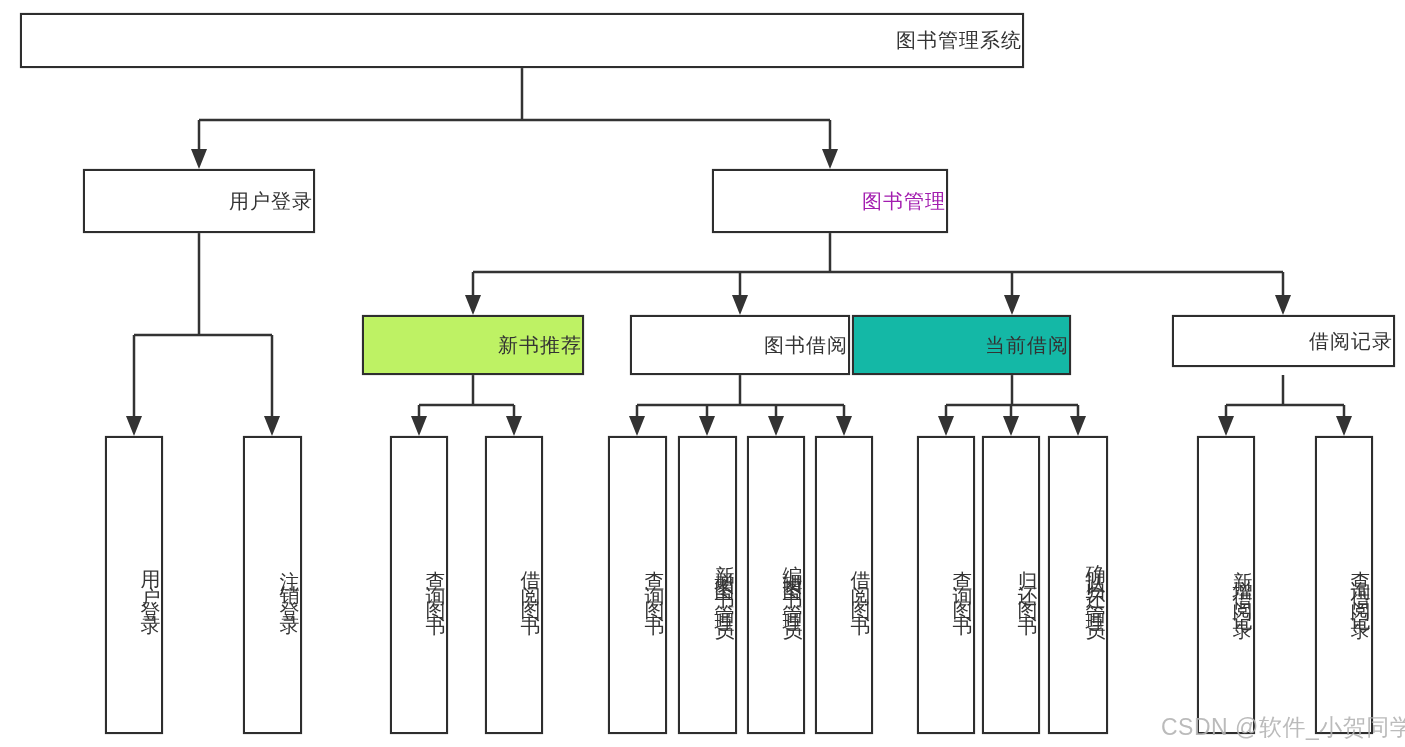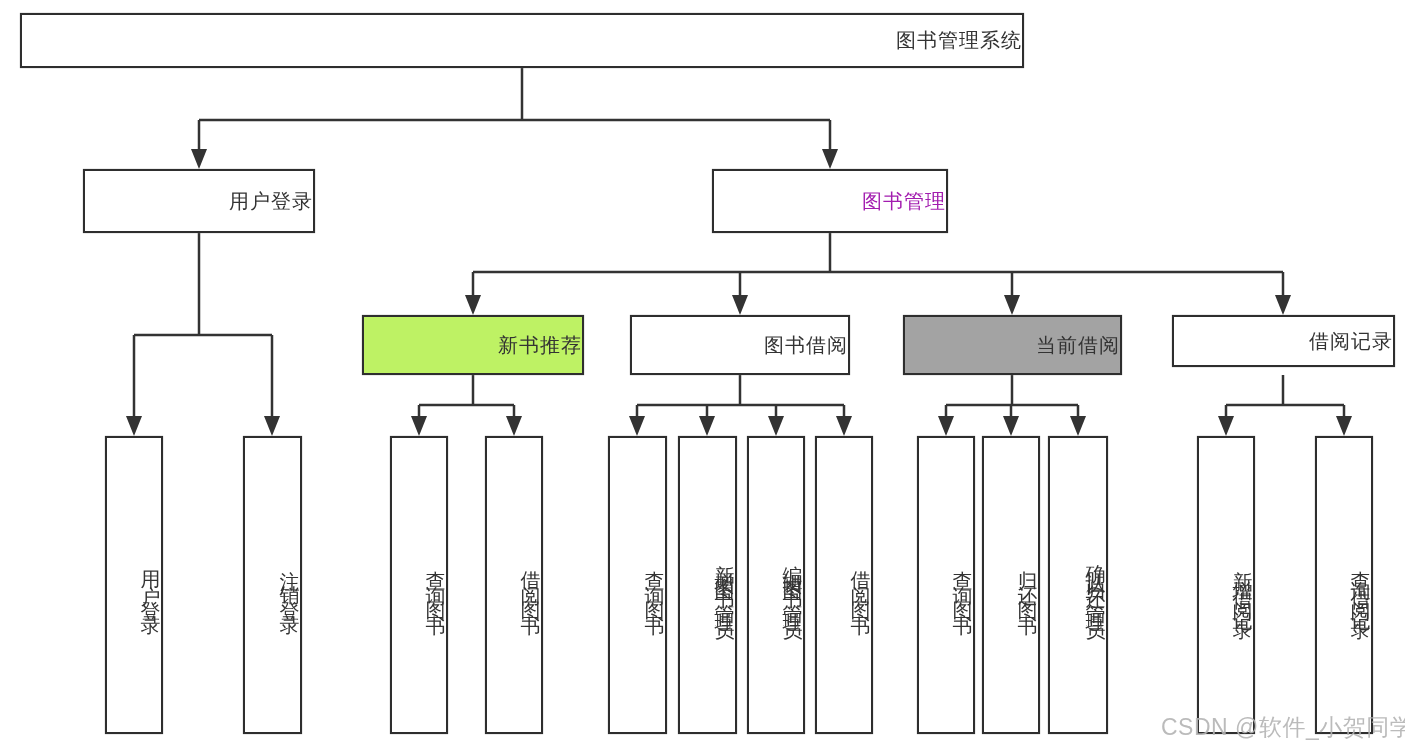--- a/index.html
+++ b/index.html
@@ -115,21 +115,21 @@
   <div class="node hbox" style="left: 712px; top: 169px; width: 236px; height: 64px; border-color: rgb(46, 46, 46); background: rgb(255, 255, 255); color: #a21caf;">
     <span>图书管理</span>
   </div>
 
   <div class="node hbox" style="left: 362px; top: 315px; width: 222px; height: 60px; border-color: rgb(46, 46, 46); background: #bef264; color: rgb(51, 51, 51);">
     <span>新书推荐</span>
   </div>
   <div class="node hbox" style="left: 630px; top: 315px; width: 220px; height: 60px; border-color: rgb(46, 46, 46); background: rgb(255, 255, 255); color: rgb(51, 51, 51);">
     <span>图书借阅</span>
   </div>
-  <div class="node hbox" style="left: 903px; top: 315px; width: 219px; height: 60px; border-color: rgb(46, 46, 46); background: #a3a3a3; color: rgb(51, 51, 51);">
+  <div class="node hbox" style="left: 852px; top: 315px; width: 219px; height: 60px; border-color: rgb(46, 46, 46); background: #14b8a6; color: rgb(51, 51, 51);">
     <span>当前借阅</span>
   </div>
   <div class="node hbox" style="left: 1172px; top: 315px; width: 223px; height: 52px; border-color: rgb(46, 46, 46); background: rgb(255, 255, 255); color: rgb(51, 51, 51);">
     <span>借阅记录</span>
   </div>
 
   <div class="node vbox" style="left: 105px; top: 436px; width: 58px; height: 298px; border-color: rgb(46, 46, 46); background: rgb(255, 255, 255); color: rgb(51, 51, 51);">
     <span>用户登录</span>
   </div>
   <div class="node vbox" style="left: 243px; top: 436px; width: 59px; height: 298px; border-color: rgb(46, 46, 46); background: rgb(255, 255, 255); color: rgb(51, 51, 51);">

